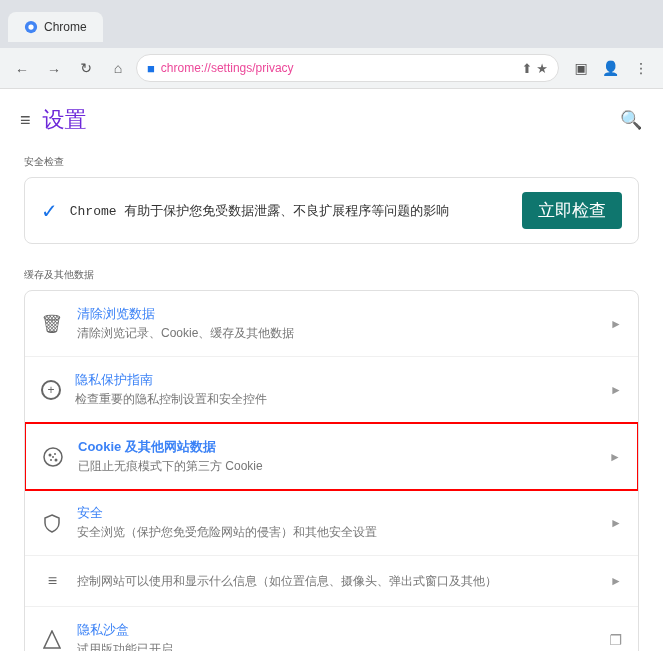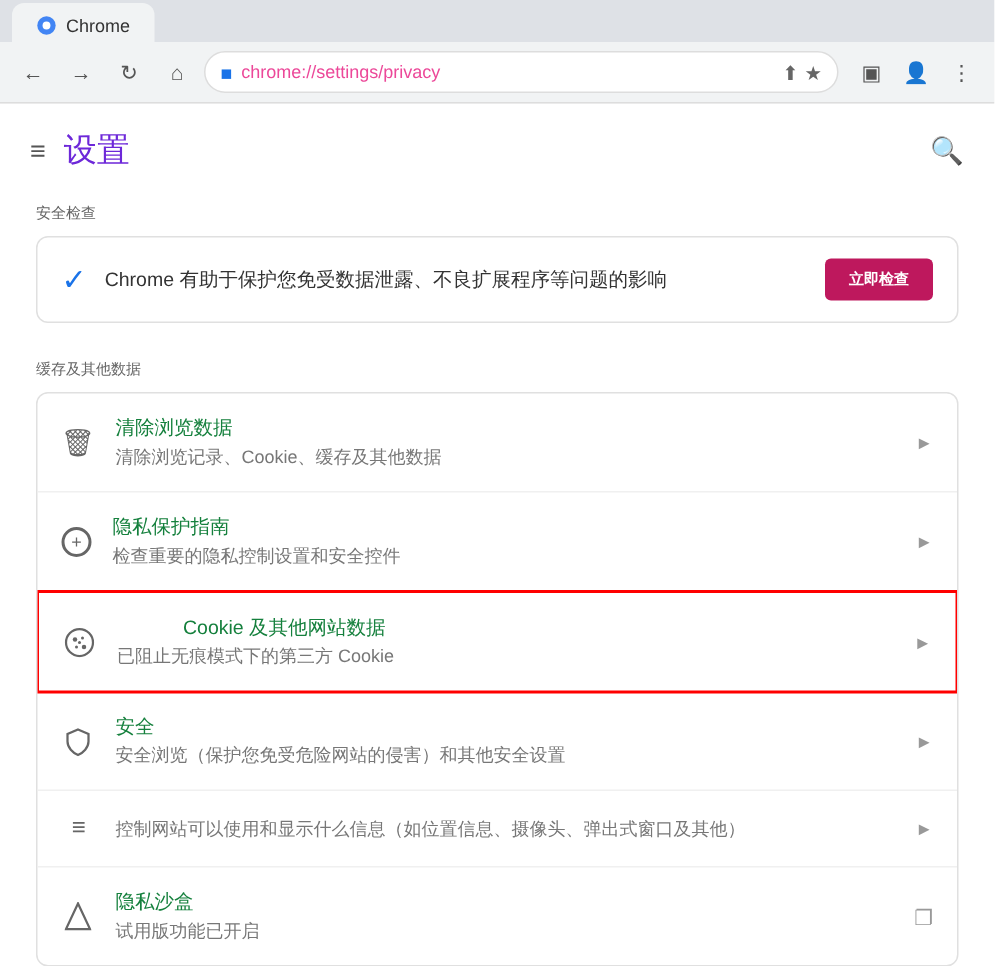--- a/index.html
+++ b/index.html
@@ -15,21 +15,21 @@
     .browser-chrome {
       background: #f1f3f4;
       border-bottom: 1px solid #ddd;
     }
 
     .tab-bar {
       display: flex;
       align-items: center;
       padding: 6px 8px 0;
       background: #dee1e6;
-      height: 28px;
+      height: 48px;
     }
 
     .tab-active {
       background: #f1f3f4;
       border-radius: 8px 8px 0 0;
       padding: 6px 16px;
       font-size: 12px;
       color: #333;
       display: flex;
       align-items: center;
@@ -153,32 +153,32 @@
       display: flex;
       align-items: center;
       padding: 14px 16px;
       gap: 12px;
     }
 
     .safety-text {
       flex: 1;
       font-size: 13px;
       color: #333;
+      font-family: Liberation Mono, monospace;
     }
 
     .check-btn {
-      background: #be185d;
+      background: #0f766e;
       color: #fff;
       border: none;
       border-radius: 4px;
       padding: 7px 16px;
-      font-size: 10px;
+      font-size: 17px;
       cursor: pointer;
       white-space: nowrap;
-      font-weight: bold;
     }
 
     .shield-icon {
       color: #1a73e8;
       font-size: 18px;
     }
 
     .list-item {
       display: flex;
       align-items: center;
@@ -203,21 +203,21 @@
       font-size: 18px;
       flex-shrink: 0;
     }
 
     .item-content {
       flex: 1;
     }
 
     .item-title {
       font-size: 13px;
-      color: #15803d;
+      color: #3b82f6;
       margin-bottom: 2px;
     }
 
     .item-subtitle {
       font-size: 12px;
       color: #777;
     }
 
     .chevron {
       color: #999;
@@ -229,22 +229,21 @@
       font-size: 14px;
     }
 
     
     .list-item.highlighted {
       border: 2px solid red;
       margin: -1px;
     }
 
     .list-item.highlighted .item-title {
-      font-weight: normal;
-      margin-left: 44px;
+      font-weight: bold;
     }
   </style>
 </head>
 <body>
 
 <div class="browser-chrome">
 
   <div class="tab-bar">
     <div class="tab-active">
       <svg class="tab-icon" viewBox="0 0 16 16">

